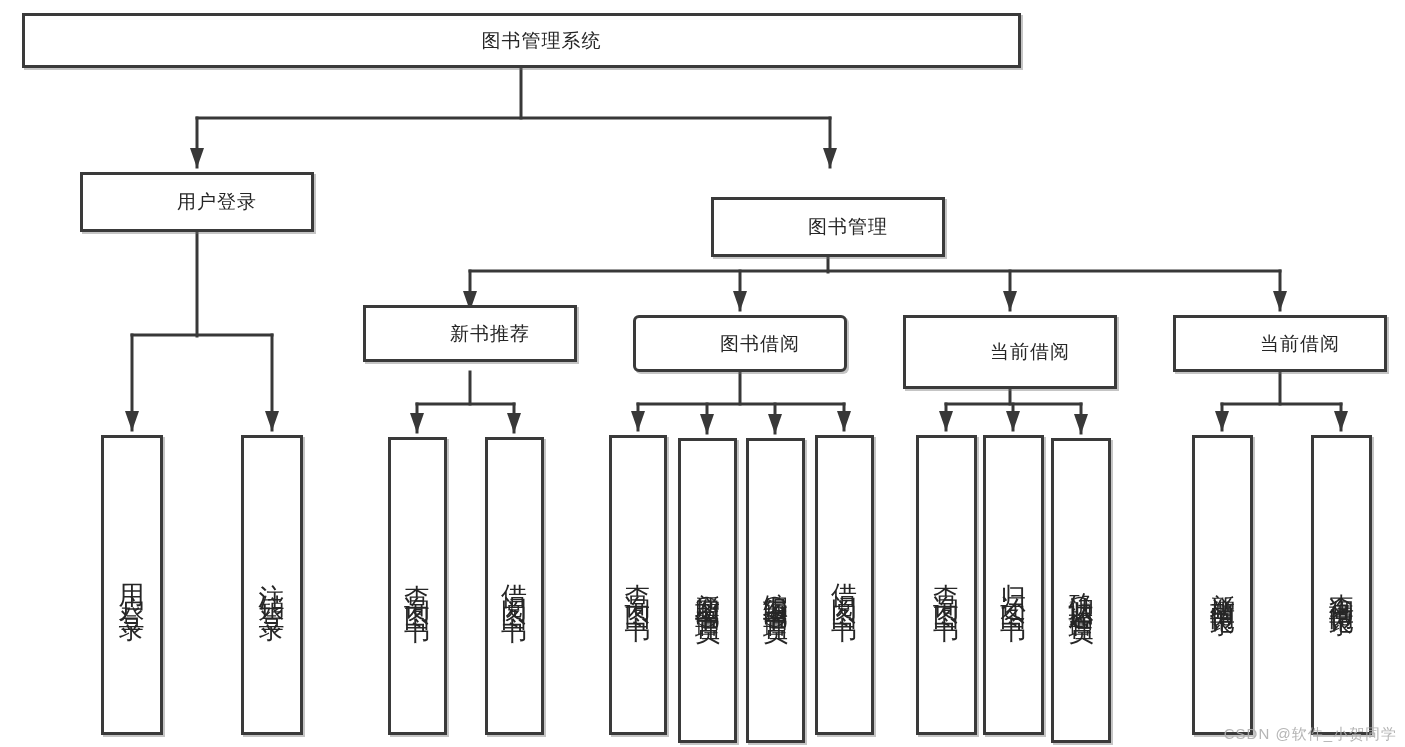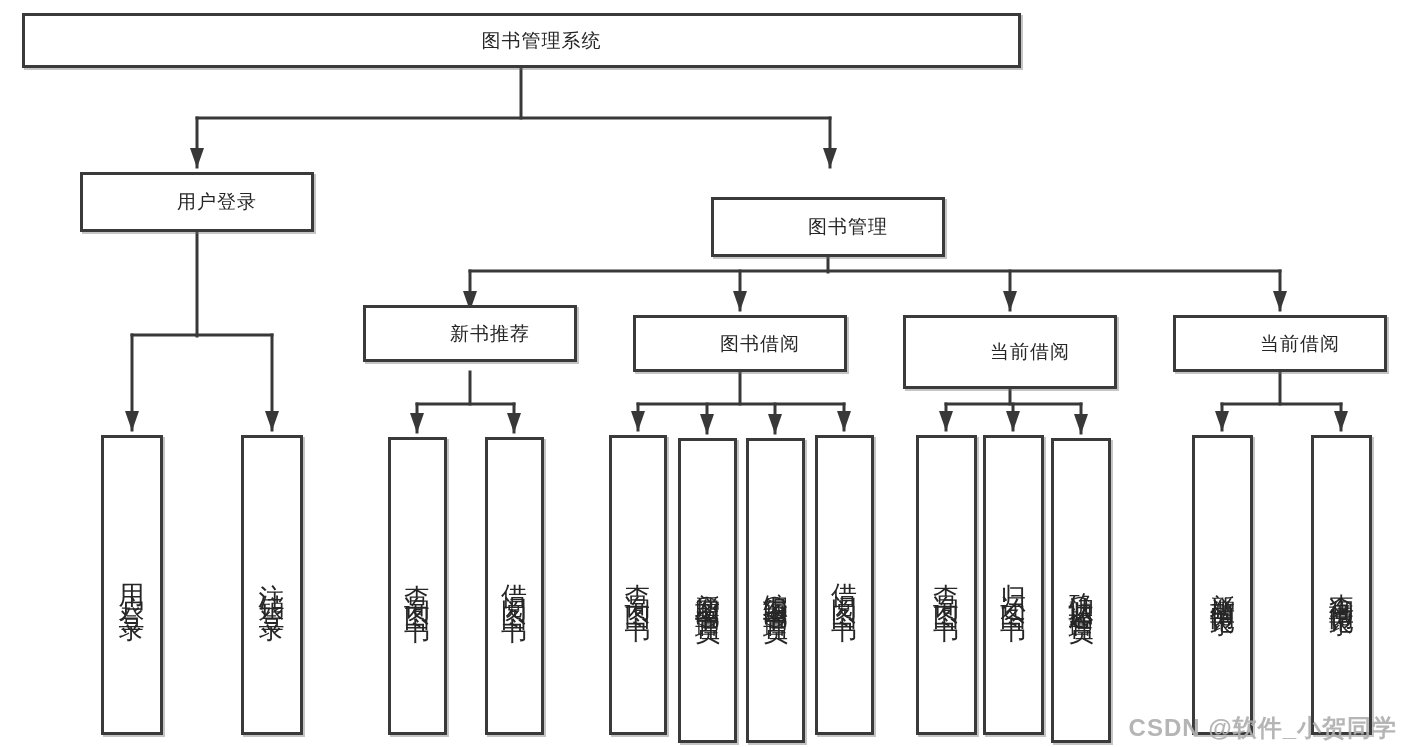--- a/index.html
+++ b/index.html
@@ -17,39 +17,39 @@
   .vbox{
     writing-mode:vertical-rl;text-orientation:mixed;
     font-size:26px;letter-spacing:11px;line-height:1;
   }
   .vbox.long{font-size:25px;letter-spacing:4px;}
   
   #n-root{left:22px;top:13px;width:999px;height:55px;}
   #n-user-login{left:80px;top:172px;width:234px;height:60px;}
   #n-book-mgmt{left:711px;top:172px;width:234px;height:60px;margin-top:25px;}
   #n-new-book{left:363px;top:305px;width:214px;height:57px;}
-  #n-book-borrow{left:633px;top:315px;width:214px;height:57px;}
+  #n-book-borrow{left:633px;top:315px;width:214px;height:57px;border-radius:6px;}
   #n-current{left:903px;top:315px;width:214px;height:74px;}
   #n-records{left:1173px;top:315px;width:214px;height:57px;}
   #l-user-login{left:101px;top:435px;width:62px;height:300px;}
   #l-logout{left:241px;top:435px;width:62px;height:300px;}
   #l-rec-query{left:388px;top:437px;width:59px;height:298px;}
   #l-rec-borrow{left:485px;top:437px;width:59px;height:298px;}
   #l-bb-query{left:609px;top:435px;width:58px;height:300px;}
   #l-bb-add{left:678px;top:438px;width:59px;height:305px;}
   #l-bb-edit{left:746px;top:438px;width:59px;height:305px;}
   #l-bb-borrow{left:815px;top:435px;width:59px;height:300px;}
   #l-cur-query{left:916px;top:435px;width:61px;height:300px;}
   #l-cur-return{left:983px;top:435px;width:61px;height:300px;}
   #l-cur-confirm{left:1051px;top:438px;width:60px;height:305px;}
   #l-rn-add{left:1192px;top:435px;width:61px;height:300px;}
   #l-rn-query{left:1311px;top:435px;width:61px;height:300px;}
   #watermark{
     position:absolute;right:8px;bottom:3px;z-index:10;
-    font-size:24px;color:rgba(175,175,175,.92);letter-spacing:1px;font-weight:bold;
+    font-size:15px;color:rgba(175,175,175,.92);letter-spacing:1px;
   }
 </style>
 </head>
 <body>
 
 <div id="stage">
 
   <svg id="wires" width="1405" height="747" viewBox="0 0 1405 747">
     <defs>
       <marker id="arrow" viewBox="0 0 20 14" refX="19" refY="7" markerWidth="20" markerHeight="14" markerUnits="userSpaceOnUse" orient="auto">

